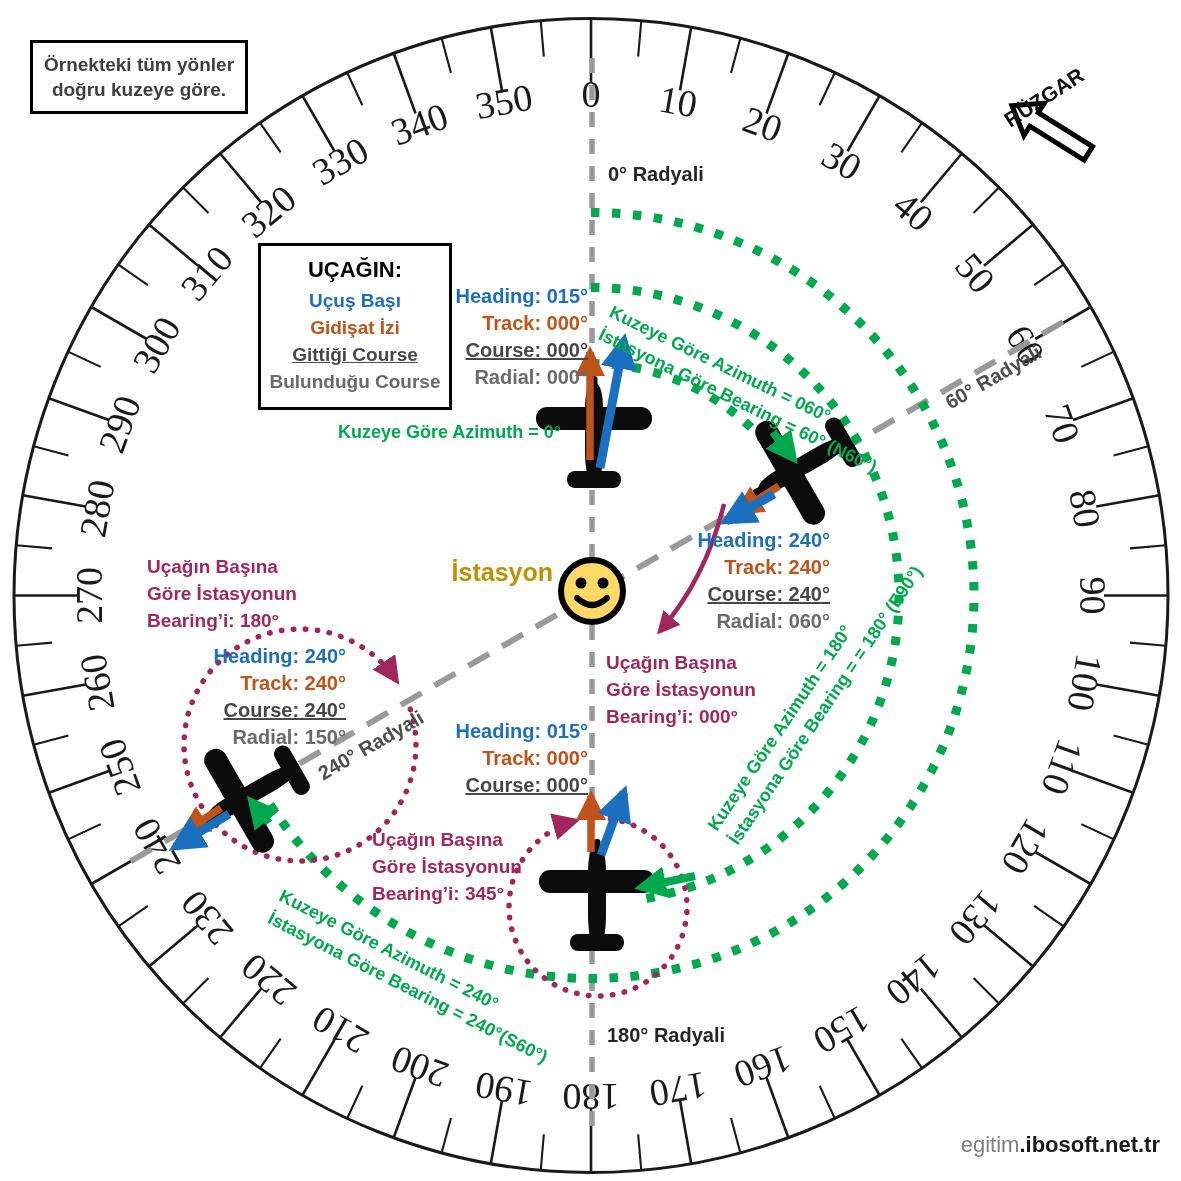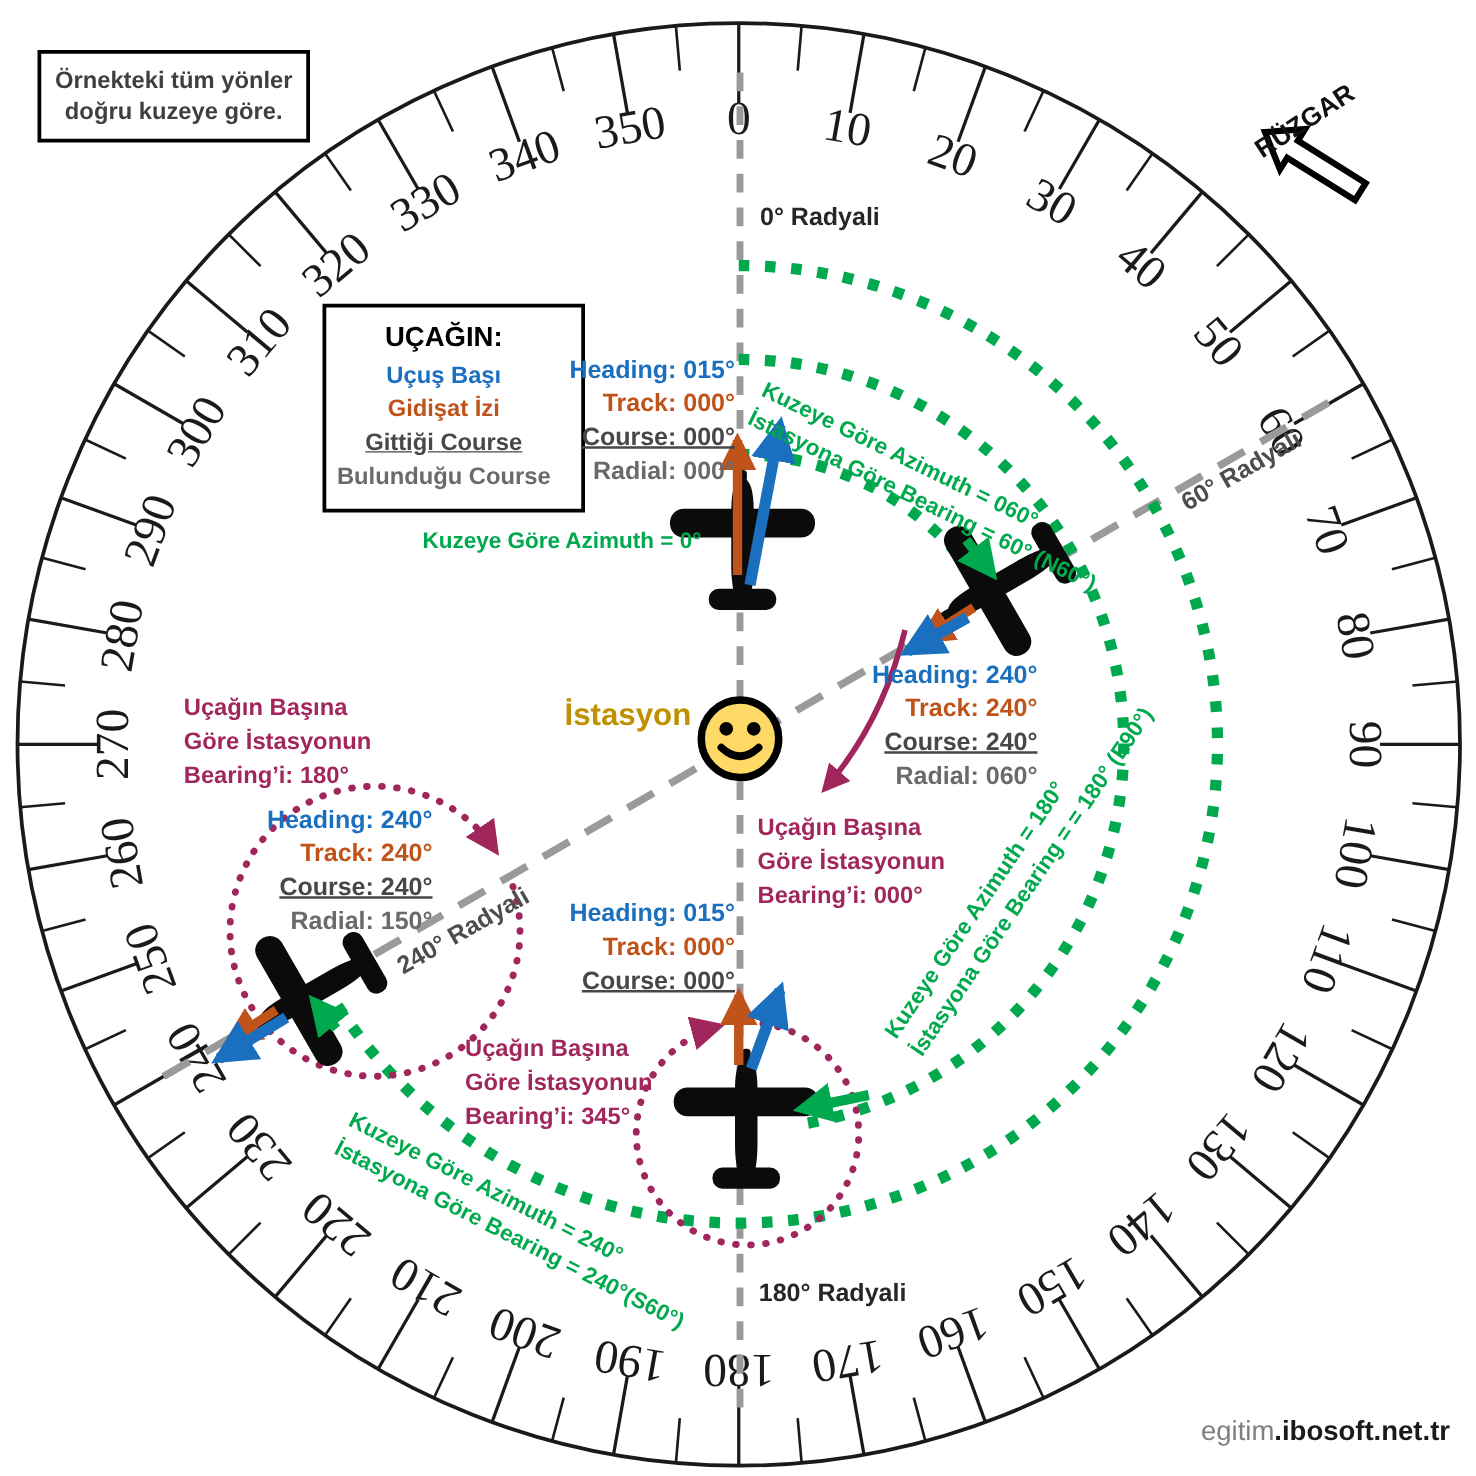--- a/index.html
+++ b/index.html
@@ -4,21 +4,21 @@
 <style>
   html,body{margin:0;padding:0;background:#fff;}
   #stage{position:relative;width:1181px;height:1181px;background:#fff;overflow:hidden;
          font-family:"Liberation Sans",sans-serif;font-weight:700;}
   #rose{position:absolute;left:0;top:0;}
   .txt{position:absolute;white-space:nowrap;}
   .num-font{font-family:"Liberation Serif",serif;font-weight:400;}
   
   .note-box{left:30px;top:40px;width:196px;border:3px solid #000;padding:9px 8px;
             text-align:center;font-size:19px;line-height:25px;color:var(--note_gray);white-space:normal;}
-  .legend-box{left:258px;top:243px;width:188px;border:3px solid #000;padding:10px 16px 12px 0;
+  .legend-box{left:258px;top:243px;width:188px;border:3px solid #000;padding:10px 0 12px 0;
               text-align:center;font-size:19px;line-height:27px;white-space:normal;}
   .legend-title{font-size:22px;color:#000;margin-bottom:4px;}
   .c-blue{color:var(--heading_blue);} .c-orange{color:var(--track_orange);}
   .c-course{color:var(--course_gray);text-decoration:underline;} .c-radial{color:var(--radial_gray);}
   .c-green{color:var(--azimuth_green);}
   .lblgrp{font-size:20px;line-height:27px;text-align:right;}
   .grn{font-size:18px;line-height:25px;}
   .prp{font-size:19px;line-height:27px;color:var(--bearing_purple);}
   .radial-lab{font-size:20px;color:#262626;}
   .radial-rot{font-size:20px;color:#4d4d4d;}

